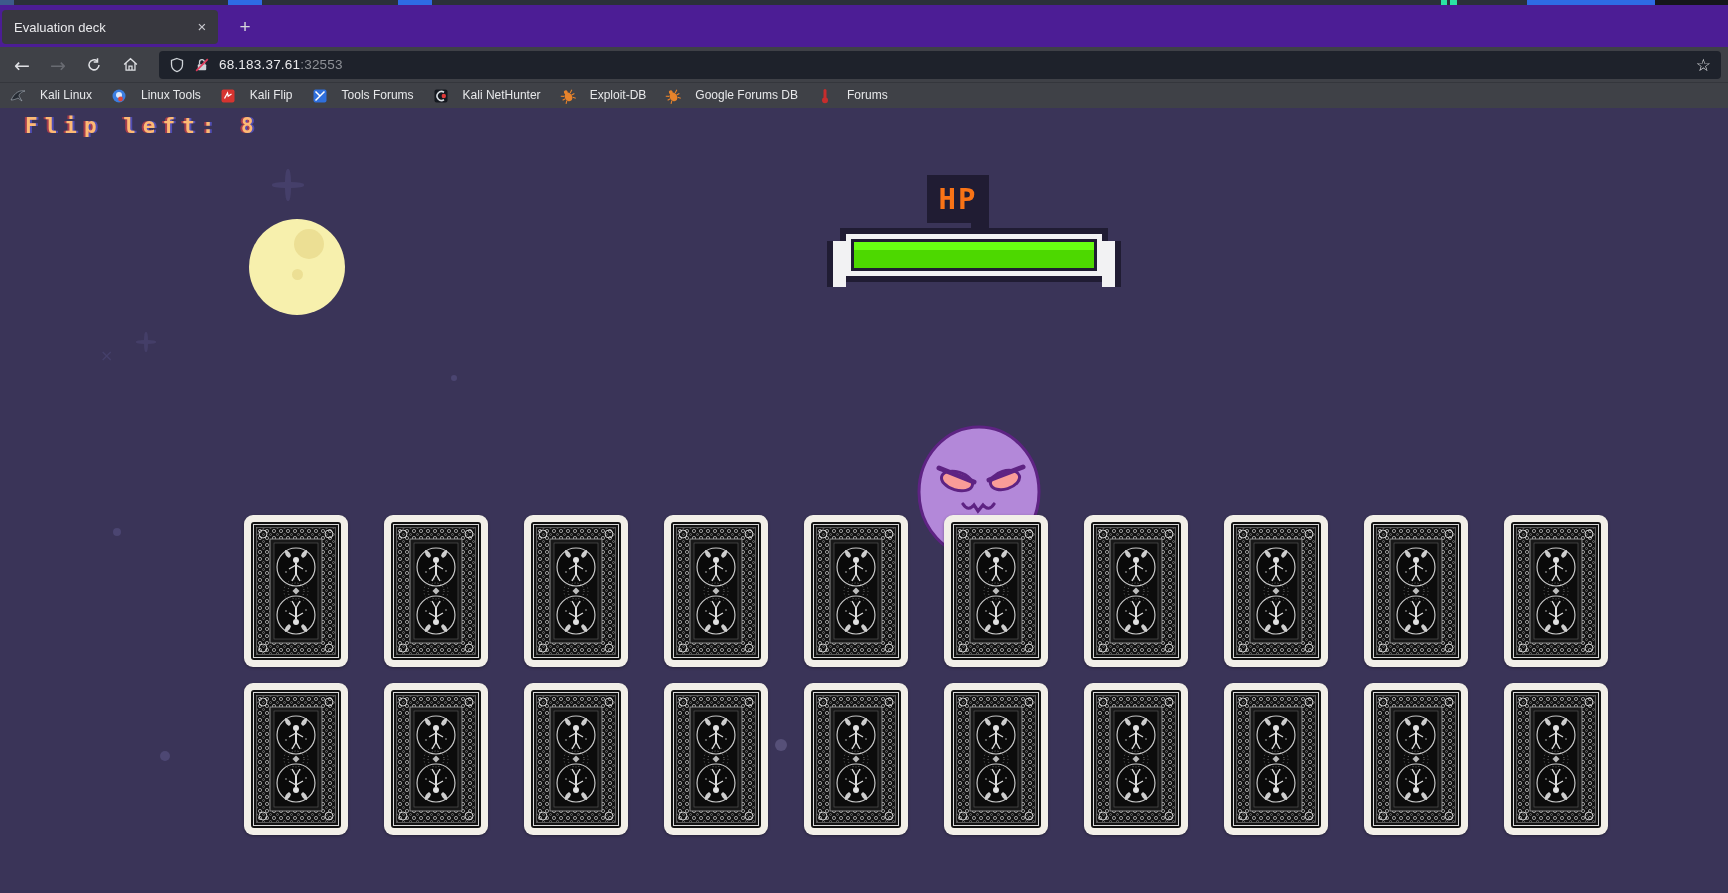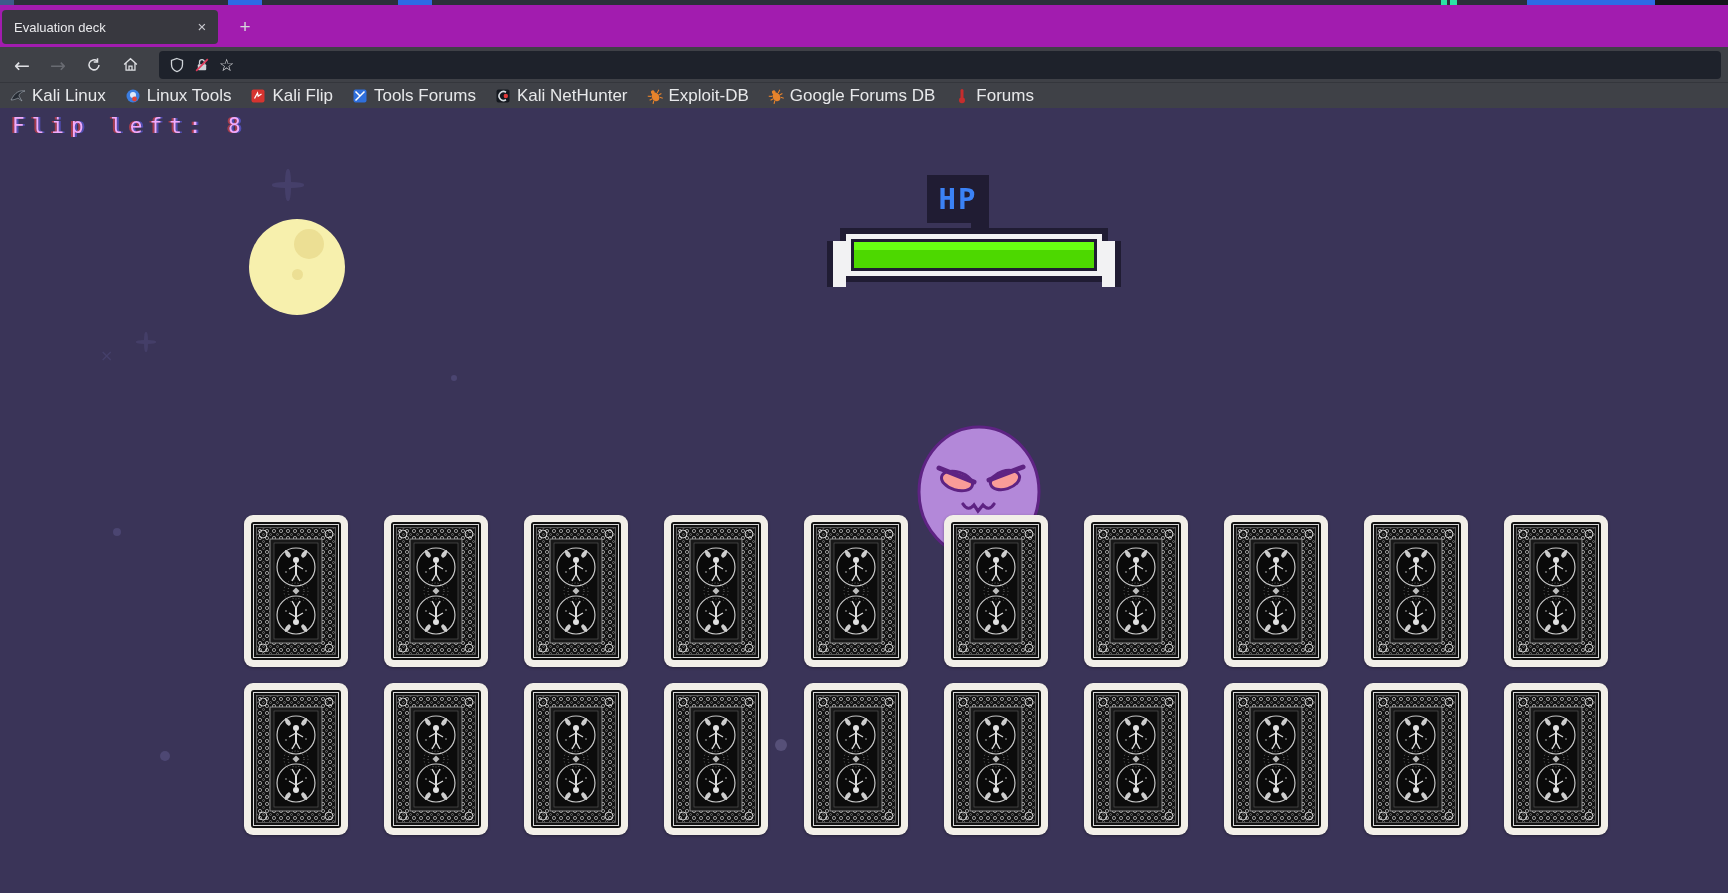--- a/index.html
+++ b/index.html
@@ -9,21 +9,21 @@
     background:#3a3458;
     font-family:"Liberation Sans", sans-serif;
     position:relative;
   }
 
   
   .taskstrip { position:relative; height:5px; background:#2b303a; }
   .taskstrip .seg { position:absolute; top:0; height:5px; }
 
   
-  .tabbar { height:42px; background:#a21caf; display:flex; align-items:flex-end; }
+  .tabbar { height:42px; background:#4c1d95; display:flex; align-items:flex-end; }
   .tab {
     margin:5px 0 3px 2px; width:216px; height:34px; background:#38383f;
     border-radius:4px; display:flex; align-items:center; padding:0 6px 0 12px;
   }
   .tab-title { flex:1; color:#eaeaed; font-size:13px; white-space:nowrap; overflow:hidden; }
   .tab-close { color:#c9c9cf; font-size:15px; width:20px; height:20px; line-height:20px;
     text-align:center; border-radius:3px; }
   .newtab { color:#d5d5da; font-size:19px; width:30px; height:30px; margin:6px 0 5px 12px;
     display:flex; align-items:center; justify-content:center; border-radius:4px; }
 
@@ -34,30 +34,30 @@
   .nav-btn.disabled { color:#696b72; }
   .urlbar { flex:1; height:28px; margin-left:8px; background:#1e222b; border-radius:4px;
     display:flex; align-items:center; padding:0 10px; gap:9px; }
   .url-text { flex:1; font-size:13.5px; color:#eaeaec; letter-spacing:.2px; }
   .url-port { color:#8e9197; }
   .star { color:#e4e5e8; font-size:17px; font-family:"DejaVu Sans", sans-serif; }
 
   
   .bookmarks { height:26px; background:#3f4147; border-top:1px solid #34363c;
     display:flex; align-items:center; padding:0 10px; gap:19px; }
-  .bm { display:flex; align-items:center; gap:6px; color:#e7e8ea; font-size:17px; white-space:nowrap; }
+  .bm { display:flex; gap:14px; color:#e7e8ea; font-size:12px; white-space:nowrap; }
   .bm-icon { width:16px; height:16px; display:inline-flex; flex:none; }
 
   
   .page { position:relative; height:785px; background:#3a3458; overflow:hidden;
     font-family:"DejaVu Sans Mono", monospace; }
 
   .flip-counter {
-    position:absolute; left:12px; top:6px;
-    color:#f0abfc; font-weight:normal; font-size:21px; letter-spacing:7px;
+    position:absolute; left:25px; top:6px;
+    color:#fdba74; font-weight:bold; font-size:21px; letter-spacing:7px;
     text-shadow:-2px 0 0 rgba(255,70,70,.55), 2px 0 0 rgba(100,100,255,.55);
   }
 
   .moon { position:absolute; left:249px; top:111px; width:96px; height:96px;
     border-radius:50%; background:#f7f0ad; }
   .moon .spot-lg { position:absolute; left:45px; top:10px; width:30px; height:30px;
     border-radius:50%; background:#ecdf94; }
   .moon .spot-sm { position:absolute; left:43px; top:50px; width:11px; height:11px;
     border-radius:50%; background:#ecdf94; }
 
@@ -69,21 +69,21 @@
   .sp2 { left:136px; top:224px; width:20px; height:20px; opacity:.85; }
   .sparkle-x { position:absolute; left:100px; top:238px; color:#45406a; font-size:16px;
     font-family:"DejaVu Sans", sans-serif; }
   .dot { position:absolute; border-radius:50%; background:#4b4571; }
   .d1 { left:451px; top:267px; width:6px; height:6px; }
   .d2 { left:113px; top:420px; width:8px; height:8px; }
   .d3 { left:160px; top:643px; width:10px; height:10px; background:#4d4773; }
   .d4 { left:775px; top:631px; width:12px; height:12px; background:#565078; }
 
   .hp-label { position:absolute; left:927px; top:67px; width:62px; height:48px;
-    background:#201c33; color:#3b82f6; display:flex; align-items:center; justify-content:center;
+    background:#201c33; color:#f97316; display:flex; align-items:center; justify-content:center;
     font-size:29px; font-weight:bold; letter-spacing:2px; }
   .hp-label::after { content:""; position:absolute; right:0; bottom:-6px; width:18px; height:6px; background:#201c33; }
 
   .hpbar { position:absolute; left:840px; top:120px; width:268px; height:54px;
     background:#201c33; padding:6px; }
   .hpbar::before { content:""; position:absolute; left:-13px; top:13px; width:13px; height:46px;
     background:#f2f2f3; border-left:6px solid #201c33; }
   .hpbar::after { content:""; position:absolute; right:-13px; top:13px; width:13px; height:46px;
     background:#f2f2f3; border-right:6px solid #201c33; }
   .hp-frame { width:100%; height:100%; background:#f2f2f3; padding:5px; }
@@ -174,20 +174,21 @@
   </div>
   <div class="urlbar">
     <svg class="url-icn" width="16" height="16" viewBox="0 0 16 16">
       <path d="M8 1.5 L13.5 3.4 V7.4 C13.5 11 11 13.6 8 14.6 C5 13.6 2.5 11 2.5 7.4 V3.4 Z" fill="none" stroke="#cfd3d8" stroke-width="1.3"></path>
     </svg>
     <svg class="url-icn" width="16" height="16" viewBox="0 0 16 16">
       <path d="M5.5 7.2 V5.2 a2.5 2.5 0 0 1 5 0 V7.2" fill="none" stroke="#cfd3d8" stroke-width="1.3"></path>
       <rect x="3.8" y="7.2" width="8.4" height="6" rx="1" fill="#cfd3d8"></rect>
       <line x1="2.2" y1="13.8" x2="13.8" y2="2.2" stroke="#e23b5c" stroke-width="1.7"></line>
     </svg>
+    <span class="url-text"><span>68.183.37.61</span><span class="url-port">:32553</span></span>
     <span class="star">☆</span>
   </div>
 </div>
 
 <div class="bookmarks">
   <div class="bm">
     <span class="bm-icon">
       <svg viewBox="0 0 16 16">
           <path d="M1 12 C5 4 10 2 15 3 C11 4 9 6 9 8 L12 13 L8 10 C6 11 4 12 1 12 Z" fill="#262b33" stroke="#aab2bc" stroke-width="0.6"></path>
         </svg>

